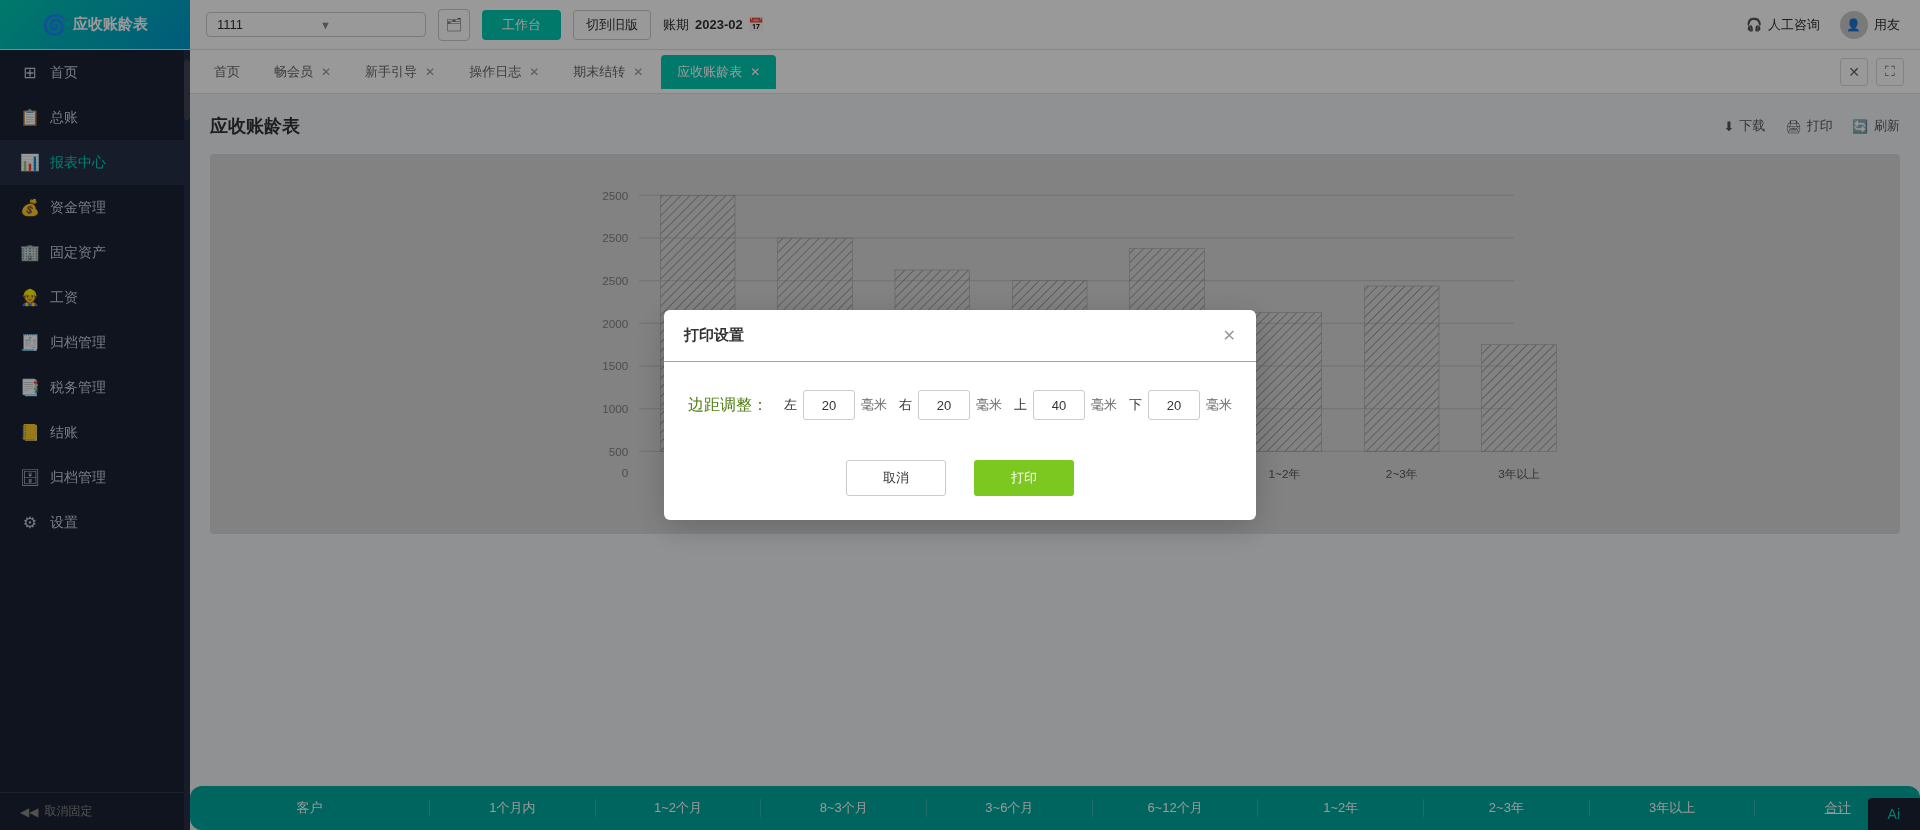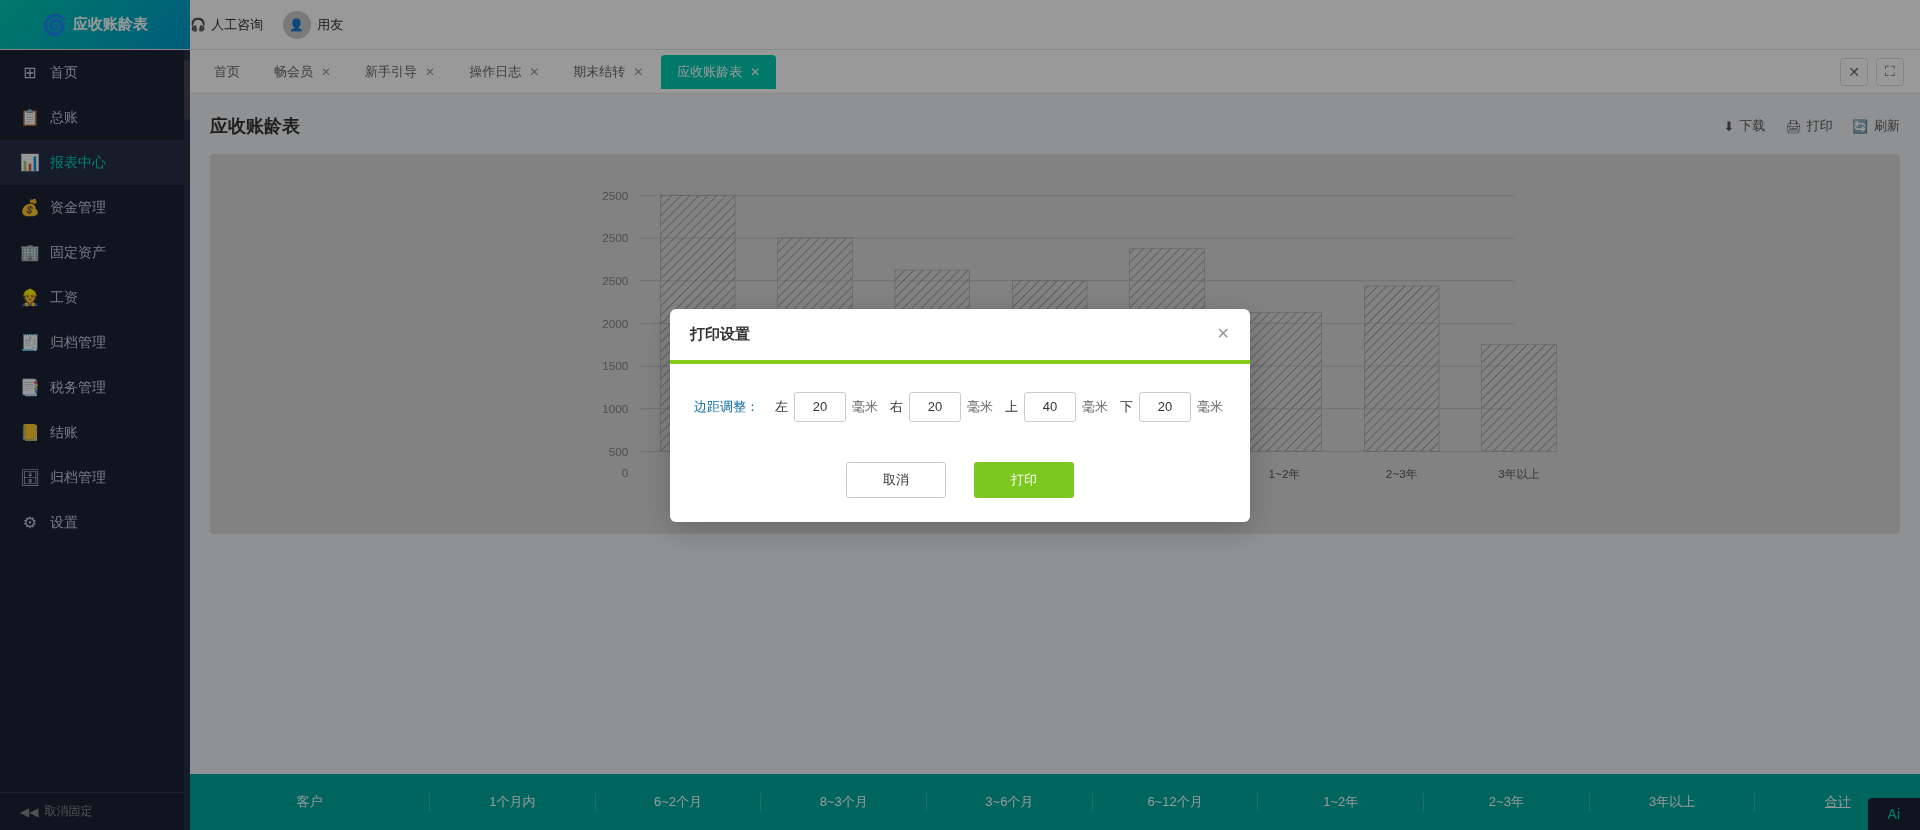--- a/index.html
+++ b/index.html
@@ -264,22 +264,23 @@
       padding: 20px;
       margin-bottom: 16px;
       min-height: 380px;
       position: relative;
       filter: brightness(0.85);
     }
     .table-header {
       display: flex;
       background: #00a99d;
       color: #fff;
-      height: 56px;
-      align-items: center;
+      height: 44px;
+      align-items: center;
+      border-radius: 12px;
     }
     .th-cell {
       flex: 1;
       text-align: center;
       font-size: 13px;
       padding: 0 8px;
       border-right: 1px solid rgba(255,255,255,0.2);
     }
     .th-cell:last-child { border-right: none; text-decoration: underline; }
     .th-cell.wide { flex: 1.5; }
@@ -299,21 +300,21 @@
       border-radius: 6px;
       box-shadow: 0 8px 32px rgba(0,0,0,0.2);
       min-width: 580px;
       overflow: hidden;
     }
     .modal-header {
       padding: 16px 20px;
       display: flex;
       align-items: center;
       justify-content: space-between;
-      border-bottom: 4px solid #84cc16;
+      border-bottom: 1px solid #84cc16;
     }
     .modal-title {
       font-size: 15px;
       font-weight: bold;
       color: #333;
     }
     .modal-close {
       cursor: pointer;
       color: #999;
       font-size: 16px;
@@ -322,22 +323,22 @@
     .modal-body {
       padding: 28px 24px 24px;
     }
     .margin-row {
       display: flex;
       align-items: center;
       gap: 12px;
       flex-wrap: wrap;
     }
     .margin-label {
-      color: #0369a1;
-      font-size: 13px;
+      color: #4d7c0f;
+      font-size: 16px;
       margin-right: 4px;
     }
     .margin-group {
       display: flex;
       align-items: center;
       gap: 6px;
     }
     .margin-dir {
       color: #333;
       font-size: 13px;
@@ -401,20 +402,36 @@
       border-radius: 4px 0 0 0;
     }
   </style>
 </head>
 <body>
 
 <div class="top-bar">
   <div class="logo-area">
     <span style="font-size:20px; margin-right:6px;">🌀</span>
     <span>应收账龄表</span>
+  </div>
+  <div class="top-center">
+    <div class="company-select">
+      <span>1111</span>
+      <span class="arrow">▼</span>
+    </div>
+    <div class="archive-icon-btn">
+      <span>🗂</span>
+    </div>
+    <button class="workbench-btn">工作台</button>
+    <button class="switch-btn">切到旧版</button>
+    <div class="period-area">
+      <span class="period-label">账期</span>
+      <span class="period-value">2023-02</span>
+      <span class="calendar-icon">📅</span>
+    </div>
   </div>
   <div class="top-right">
     <div class="consult-btn">
       <span>🎧</span>
       <span>人工咨询</span>
     </div>
     <div class="user-area">
       <div class="user-avatar">
         <span>👤</span>
       </div>
@@ -585,21 +602,21 @@
 
           <rect x="850" y="160" width="70" height="100" fill="url(#hatch)" stroke="#bbb" stroke-width="0.5"></rect>
           <text x="885" y="285" text-anchor="middle" font-size="11" fill="#666">3年以上</text>
         </svg>
       </div>
 
       <div style="position: absolute; bottom: 0; left: 0; right: 0;">
         <div class="table-header" id="table-header-row">
         <div class="th-cell wide">客户</div>
             <div class="th-cell">1个月内</div>
-            <div class="th-cell">6~2个月</div>
+            <div class="th-cell">1~2个月</div>
             <div class="th-cell">8~3个月</div>
             <div class="th-cell">3~6个月</div>
             <div class="th-cell">6~12个月</div>
             <div class="th-cell">1~2年</div>
             <div class="th-cell">2~3年</div>
             <div class="th-cell">3年以上</div>
             <div class="th-cell">合计</div>
           </div>
       </div>
 

